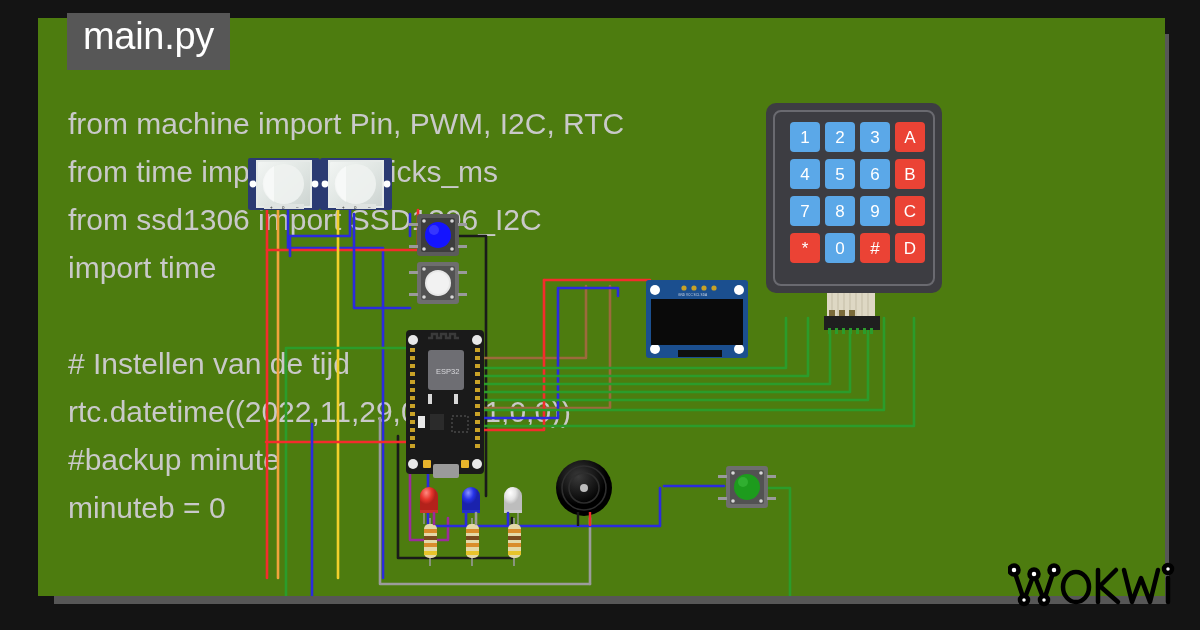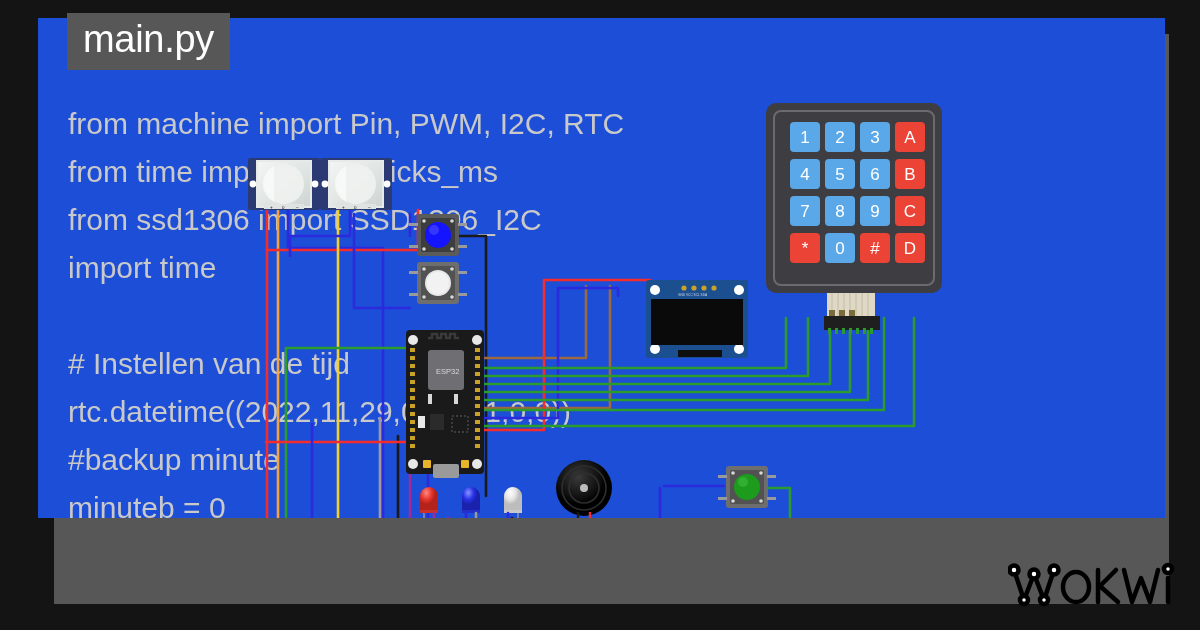--- a/index.html
+++ b/index.html
@@ -14,31 +14,31 @@
 
   
   .shadow-plate {
     position: absolute; left: 54px; top: 34px;
     width: 1115px; height: 570px;
     background: #575757;
   }
   
   .canvas {
     position: absolute; left: 38px; top: 18px;
-    width: 1127px; height: 500px;
-    background: #1d4ed8;
+    width: 1127px; height: 578px;
+    background: #4d7c0f;
     overflow: hidden;
   }
 
   
   .tab {
     position: absolute; left: 67px; top: 13px;
-    height: 57px; padding: 12px 16px;
+    height: 57px; padding: 4px 16px;
     background: #575757;
-    display: flex; align-items: flex-end;
+    display: flex; align-items: flex-start;
     z-index: 40;
   }
   .tab-label { color: #ffffff; font-size: 38px; line-height: 1; letter-spacing: -0.3px; }
 
   
   .code {
     position: absolute; left: 30px; top: 82px;
     width: 1000px;
     color: #c9c9c9;
     font-size: 30px;

